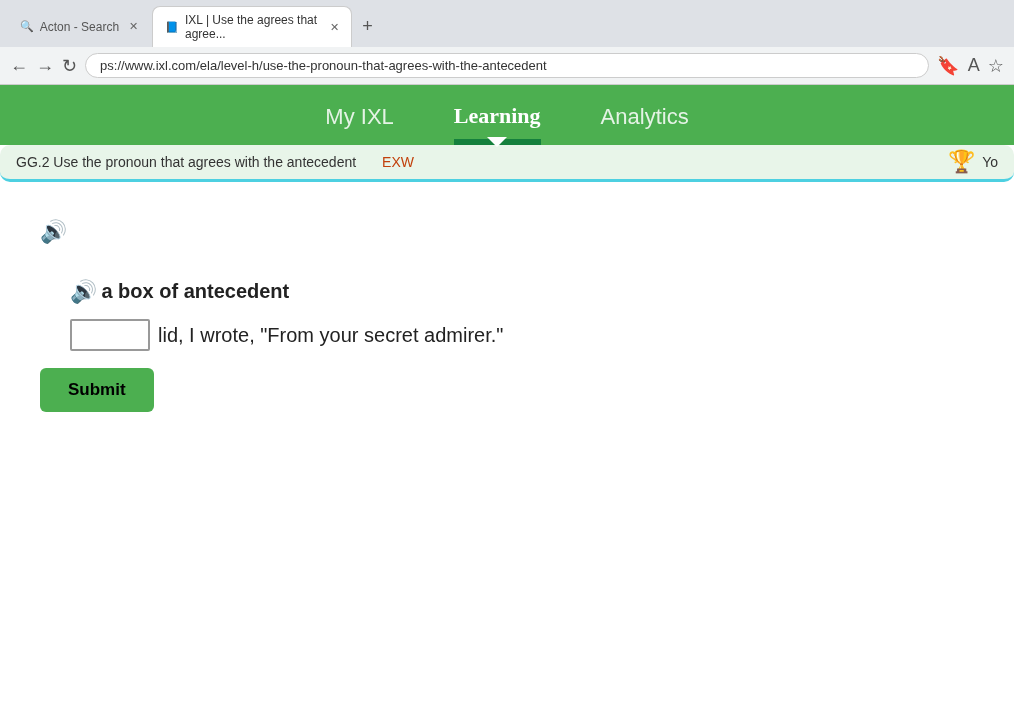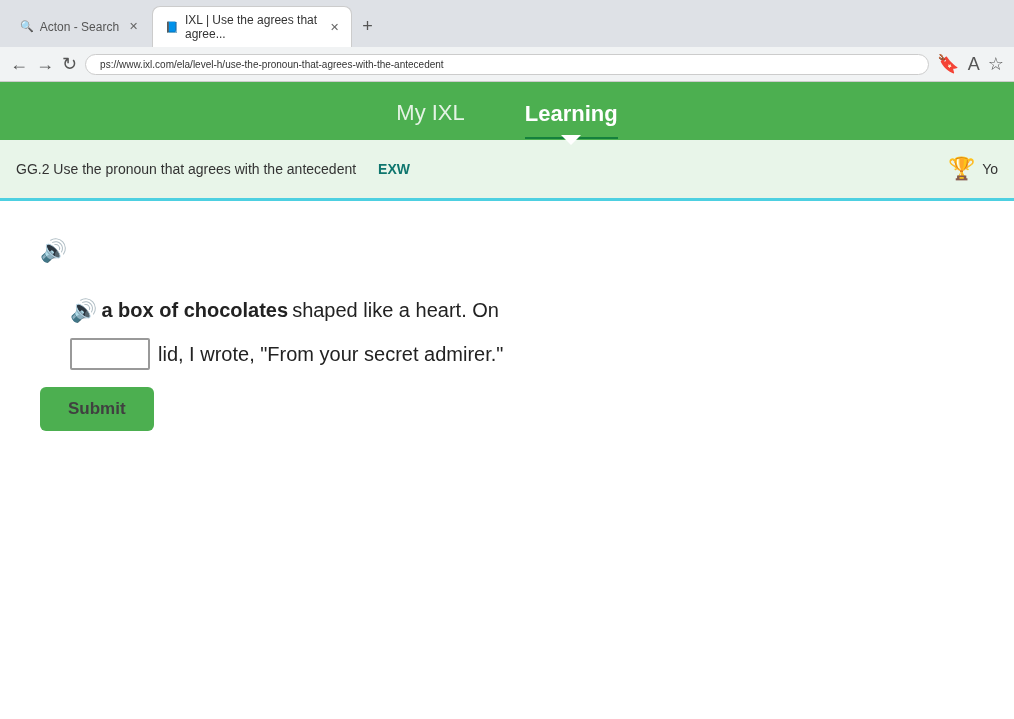--- a/index.html
+++ b/index.html
@@ -7,43 +7,43 @@
 
     
     .browser-chrome { background: #f1f3f4; border-bottom: 1px solid #ccc; }
     .tab-bar { display: flex; align-items: center; padding: 6px 0 0 8px; background: #dee1e6; gap: 2px; }
     .tab { display: flex; align-items: center; background: #f1f3f4; border-radius: 8px 8px 0 0; padding: 6px 12px; font-size: 12px; color: #333; gap: 6px; max-width: 200px; }
     .tab.inactive { background: #dee1e6; color: #555; }
     .tab.active { background: #fff; border: 1px solid #ccc; border-bottom: none; }
     .tab-close { font-size: 11px; color: #666; cursor: pointer; margin-left: 4px; }
     .tab-add { background: none; border: none; font-size: 18px; color: #555; cursor: pointer; padding: 0 8px; }
     .address-bar-row { display: flex; align-items: center; padding: 6px 10px; background: #f1f3f4; gap: 8px; }
-    .address-bar { flex: 1; background: #fff; border: 1px solid #ccc; border-radius: 20px; padding: 4px 14px; font-size: 10px; color: #333; }
+    .address-bar { flex: 1; background: #fff; border: 1px solid #ccc; border-radius: 20px; padding: 4px 14px; font-size: 13px; color: #333; }
     .browser-icon { font-size: 18px; color: #555; }
 
     
     .nav-bar { background: #4caf50; display: flex; align-items: center; justify-content: center; gap: 60px; padding: 18px 0 0 0; }
     .nav-item { color: rgba(255,255,255,0.85); font-size: 22px; font-weight: 400; cursor: pointer; padding-bottom: 14px; text-decoration: none; }
-    .nav-item.active { color: #fff; font-weight: 700; border-bottom: 2px solid #15803d; padding-bottom: 10px; position: relative; }
+    .nav-item.active { color: #fff; font-weight: 700; border-bottom: 6px solid #15803d; padding-bottom: 10px; position: relative; font-family: Liberation Serif, serif; }
     .nav-item.active::after { content: ''; position: absolute; bottom: -8px; left: 50%; transform: translateX(-50%); width: 0; height: 0; border-left: 10px solid transparent; border-right: 10px solid transparent; border-top: 10px solid #fff; }
 
     
-    .skill-bar { background: #e8f5e9; display: flex; align-items: center; padding: 16px 16px; font-size: 14px; color: #333; gap: 16px; border-bottom: 3px solid #4dd0e1; }
+    .skill-bar { background: #e8f5e9; display: flex; align-items: center; padding: 4px 16px; font-size: 14px; color: #333; gap: 8px; border-bottom: 3px solid #4dd0e1; border-radius: 10px; }
     .skill-bar .skill-label { font-weight: 400; }
-    .skill-bar .skill-code { color: #0f766e; font-weight: 700; margin-left: 6px; }
+    .skill-bar .skill-code { color: #c2410c; font-weight: 400; margin-left: 18px; }
     .skill-bar .trophy-area { margin-left: auto; display: flex; align-items: center; gap: 6px; }
     .trophy-icon { font-size: 22px; }
 
     
     .content { padding: 32px 40px; background: #fff; }
     .instruction { display: flex; align-items: flex-start; gap: 10px; font-size: 18px; color: #222; margin-bottom: 24px; line-height: 1.5; }
     .sound-btn { font-size: 22px; cursor: pointer; color: #333; flex-shrink: 0; margin-top: 1px; }
     .bold { font-weight: 700; }
     .answer-input { width: 80px; height: 32px; border: 2px solid #999; border-radius: 2px; font-size: 16px; padding: 2px 4px; display: inline-block; vertical-align: middle; margin-right: 4px; }
-    .submit-btn { background: #4caf50; color: #404040; border: none; border-radius: 6px; padding: 12px 28px; font-size: 17px; font-weight: 600; cursor: pointer; margin-top: 8px; }
+    .submit-btn { background: #4caf50; color: #000000; border: none; border-radius: 6px; padding: 12px 28px; font-size: 17px; font-weight: 600; cursor: pointer; margin-top: 8px; }
 
     .question-line { margin-left: 30px; font-size: 20px; color: #222; line-height: 1.7; margin-bottom: 8px; display: flex; align-items: center; flex-wrap: wrap; gap: 4px; }
 
     .tab-favicon { font-size: 11px; }
   </style>
 </head>
 <body>
 
 <div class="browser-chrome">
   <div class="tab-bar">
@@ -66,40 +66,40 @@
     <div class="address-bar">ps://www.ixl.com/ela/level-h/use-the-pronoun-that-agrees-with-the-antecedent</div>
     <span class="browser-icon">🔖</span>
     <span class="browser-icon">A</span>
     <span class="browser-icon">☆</span>
   </div>
 </div>
 
 <div class="nav-bar">
   <span class="nav-item">My IXL</span>
   <span class="nav-item active">Learning</span>
+  <span class="nav-item">Analytics</span>
 </div>
 
 <div class="skill-bar">
   <span class="skill-label">GG.2 Use the pronoun that agrees with the antecedent</span>
   <span class="skill-code">EXW</span>
   <div class="trophy-area">
     <span class="trophy-icon">🏆</span>
     <span>Yo</span>
   </div>
 </div>
 
 <div class="content">
   <div class="instruction">
     <span class="sound-btn">🔊</span>
   </div>
 
   <div class="question-line">
     <span class="sound-btn">🔊</span>
-    <span class="bold">a box of chocolates</span>
-    <span>shaped like a heart. On</span>
+    <span class="bold">a box of antecedent</span>
   </div>
 
   <div class="question-line">
     <input class="answer-input" type="text" style="">
     <span>lid, I wrote, "From your secret admirer."</span>
   </div>
 
   <button class="submit-btn">Submit</button>
 </div>
 

